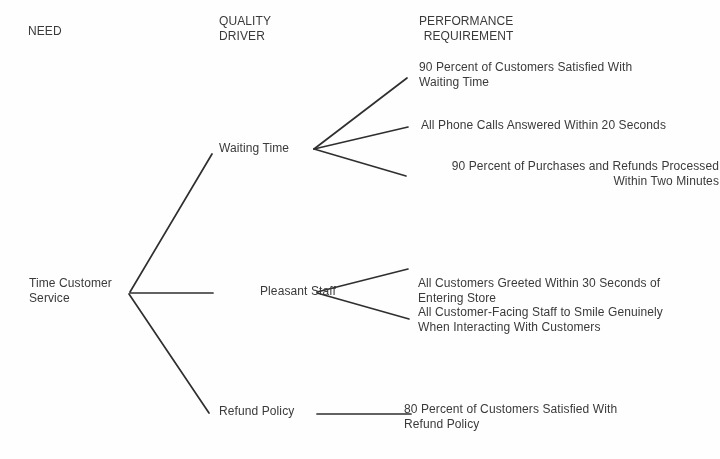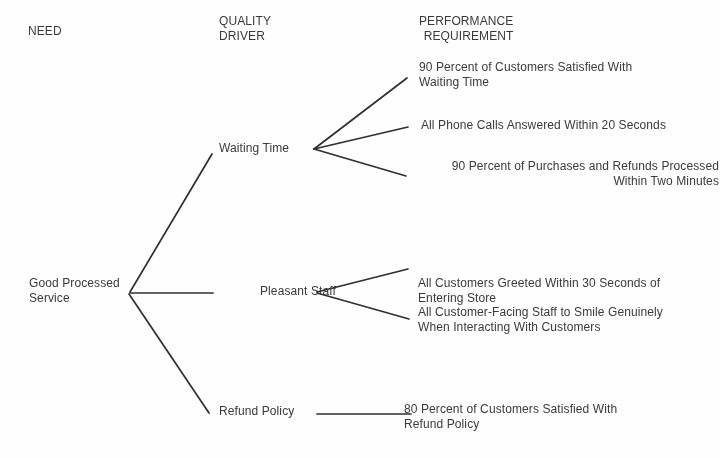--- a/index.html
+++ b/index.html
@@ -57,21 +57,21 @@
   </svg>
 
   <div class="label header" style="left:28px; top:24px;">NEED</div>
 
   <div class="label header" style="left:219px; top:14px;">QUALITY
 DRIVER</div>
 
   <div class="label header" style="left:419px; top:14px;text-align:right;">PERFORMANCE
 REQUIREMENT</div>
 
-  <div class="label" style="left:29px; top:276px;">Good Processed
+  <div class="label" style="left:29px; top:276px;">Time Customer
 Service</div>
 
   <div class="label" style="left:219px; top:141px;">Waiting Time</div>
 
   <div class="label" style="left:220px; top:284px;margin-left:40px;">Pleasant Staff</div>
 
   <div class="label" style="left:219px; top:404px;">Refund Policy</div>
 
   <div class="label" style="left:419px; top:60px; width:260px;">90 Percent of Customers Satisfied With
 Waiting Time</div>

